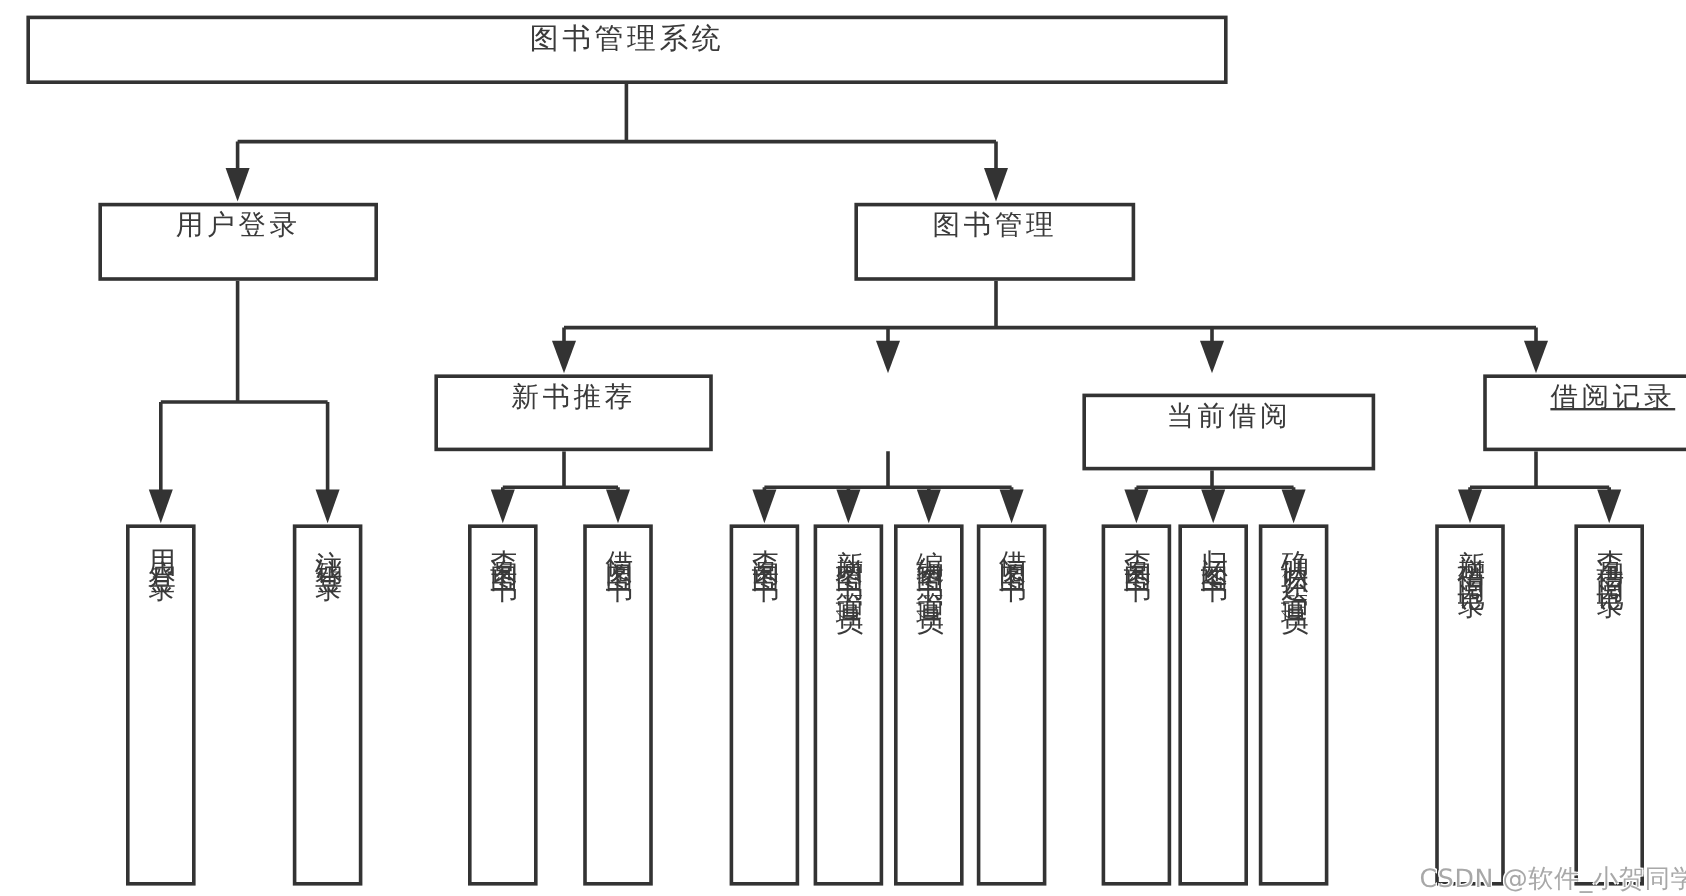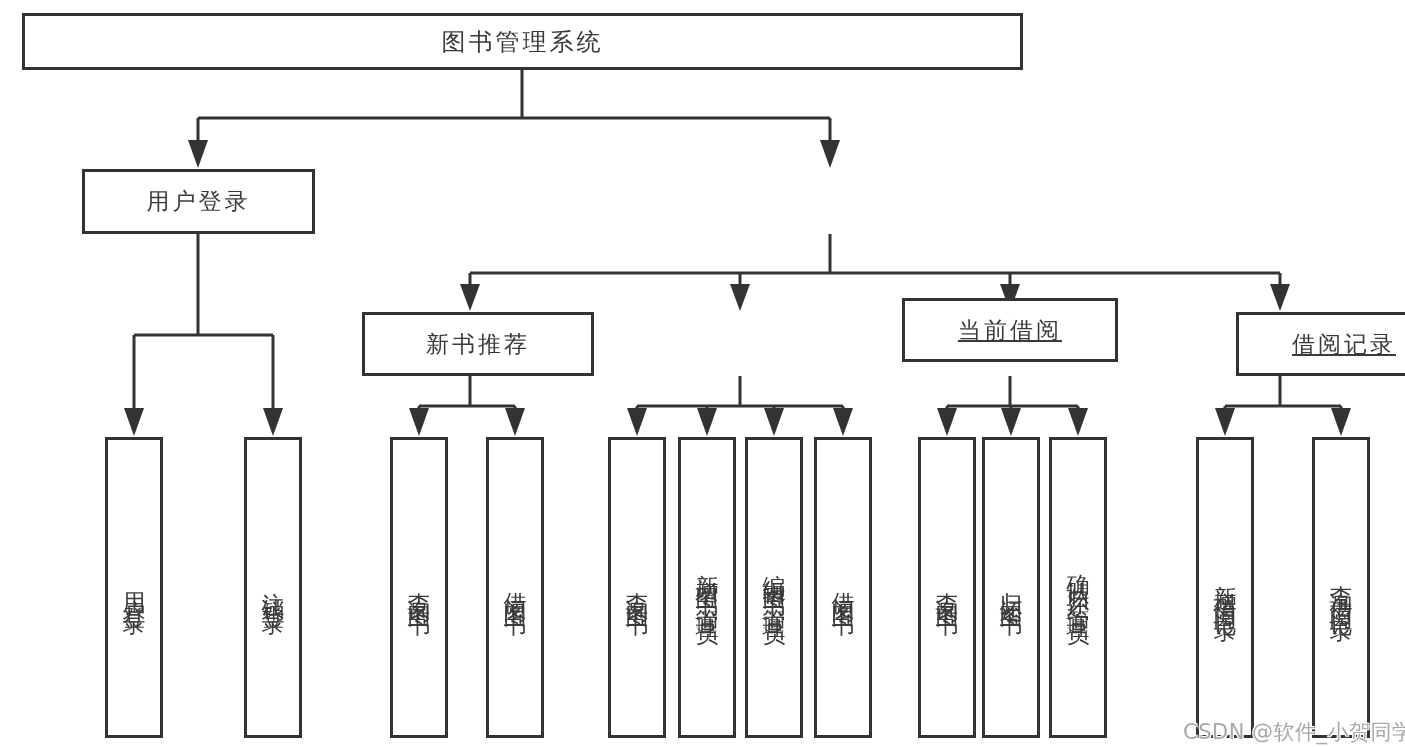--- a/index.html
+++ b/index.html
@@ -15,21 +15,21 @@
     position: absolute;
     left: 0; top: 0;
     width: 1405px; height: 747px;
   }
   .box {
     position: absolute;
     box-sizing: border-box;
     border: 3px solid #333333;
     background: #ffffff;
     display: flex;
-    align-items: center;
+    align-items: flex-start;
     justify-content: center;
     color: #3a3a3a;
   }
   .hlabel {
     font-size: 23px;
     letter-spacing: 3px;
     white-space: nowrap;
     color: #3a3a3a;
   }
   .root-label { font-size: 24px; }
@@ -98,25 +98,28 @@
     </g>
   </svg>
 
   <div class="box" style="left:22px; top:13px; width:1001px; height:57px;">
     <span class="hlabel root-label">图书管理系统</span>
   </div>
 
   <div class="box" style="left:82px; top:169px; width:233px; height:65px;">
     <span class="hlabel">用户登录</span>
   </div>
+  <div class="box" style="left:712px; top:169px; width:234px; height:65px;">
+    <span class="hlabel">图书管理</span>
+  </div>
 
   <div class="box" style="left:362px; top:312px; width:232px; height:64px;">
     <span class="hlabel">新书推荐</span>
   </div>
-  <div class="box" style="left:902px; top:298px; width:216px; height:64px;text-decoration:underline;">
+  <div class="box" style="left:902px; top:328px; width:244px; height:64px;">
     <span class="hlabel">当前借阅</span>
   </div>
   <div class="box" style="left:1236px; top:312px; width:216px; height:64px;text-decoration:underline;">
     <span class="hlabel">借阅记录</span>
   </div>
 
   <div class="box" style="left:105px; top:437px; width:58px; height:301px;">
     <span class="vtext">用户登录</span>
   </div>
   <div class="box" style="left:244px; top:437px; width:58px; height:301px;">

